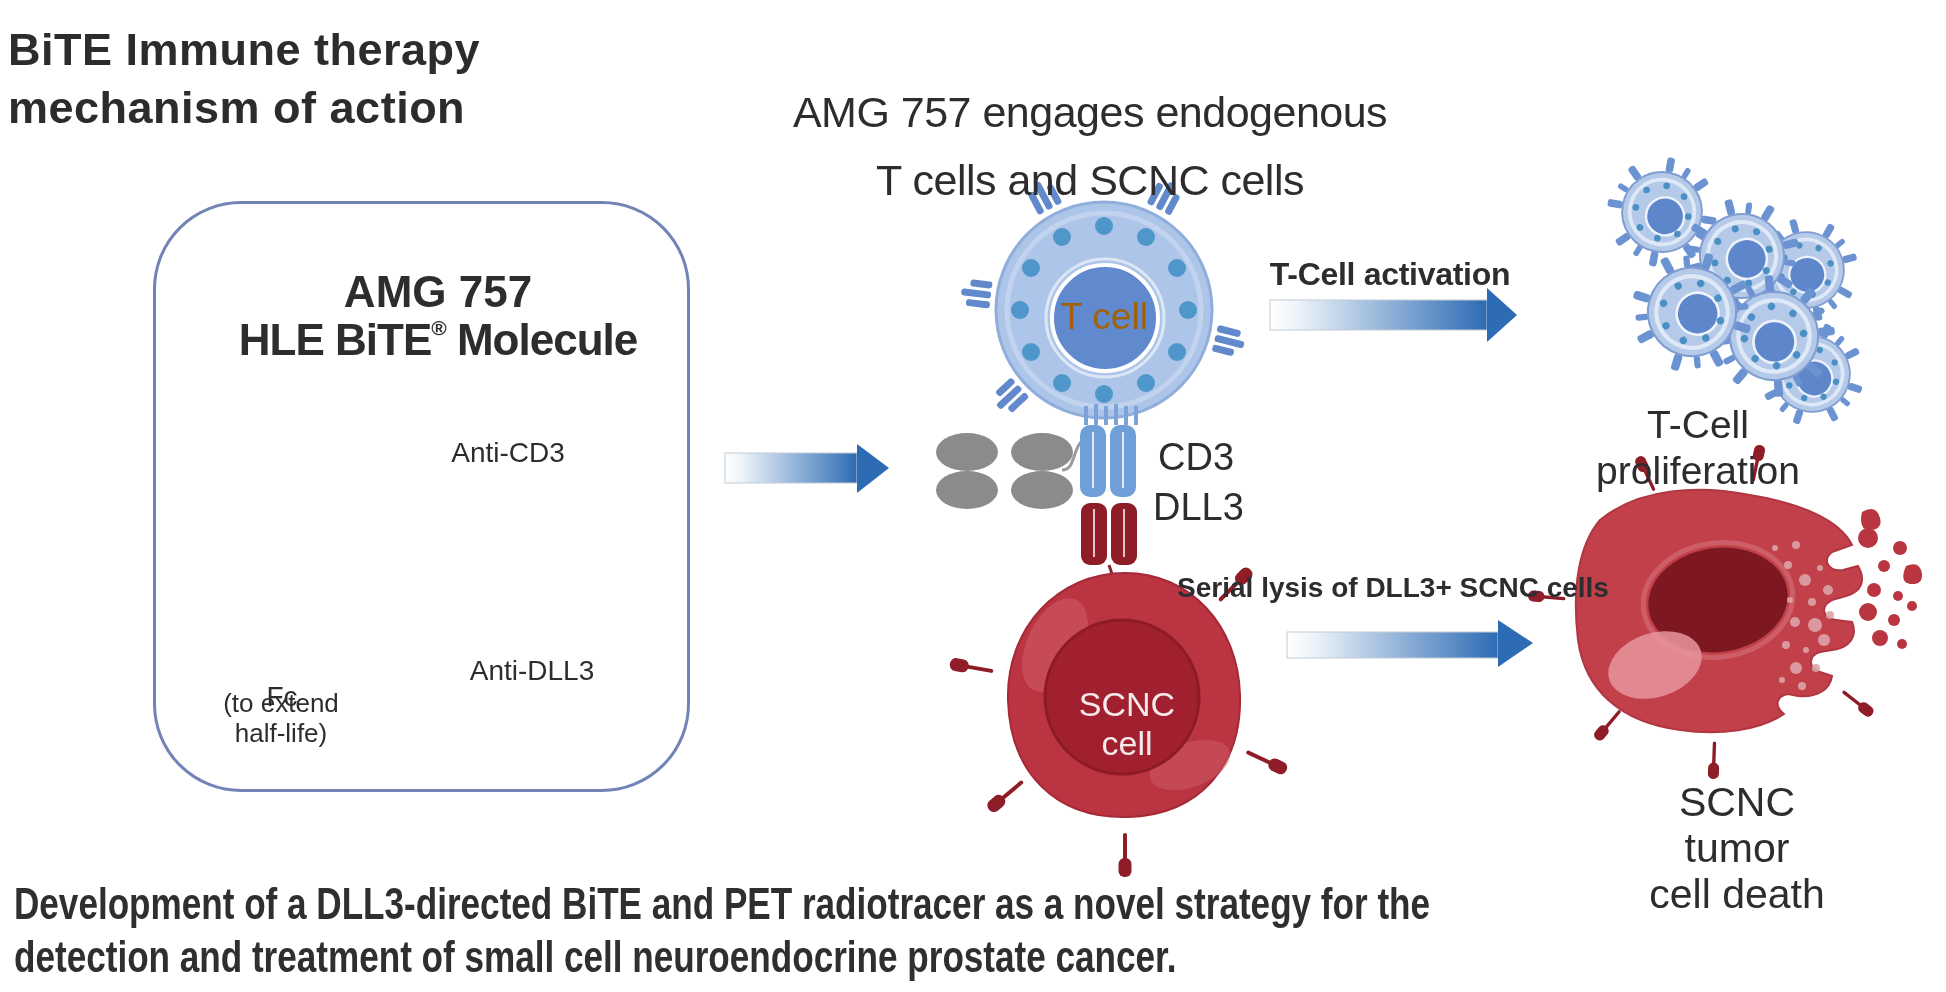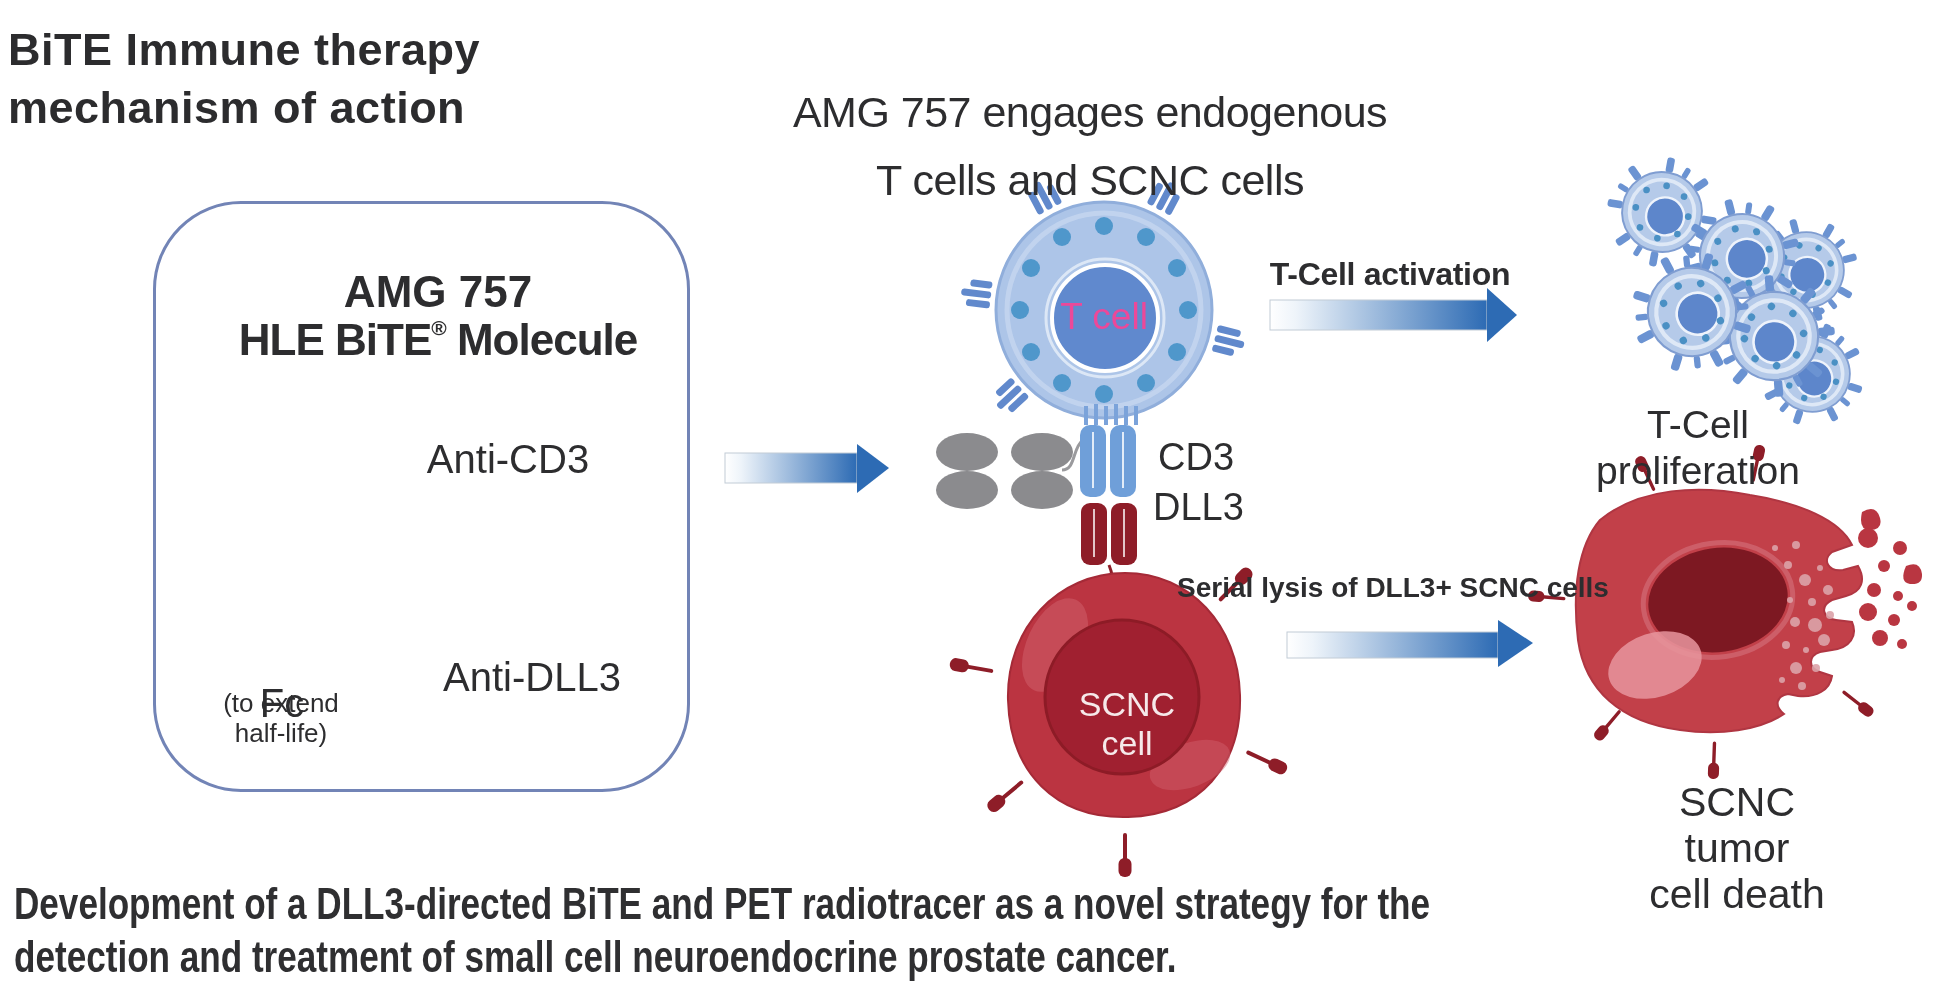--- a/index.html
+++ b/index.html
@@ -7,28 +7,28 @@
           font-family:"Liberation Sans","DejaVu Sans",sans-serif;color:#2d2d2f;}
   .abs{position:absolute;}
   .pre{white-space:pre-line;margin-top:21px;}
   .ctr{transform:translateX(-50%);text-align:center;}
   .figure-title{left:8px;top:0px;font-size:45px;font-weight:700;line-height:58px;letter-spacing:.5px;color:#2c2c2e;}
   .engage-heading{left:1090px;top:57px;font-size:43px;font-weight:400;line-height:68px;letter-spacing:-.5px;width:620px;margin-left:-310px;text-align:center;}
   .molecule-box{left:153px;top:201px;width:537px;height:591px;border:3px solid #7284b6;border-radius:88px;background:#ffffff;box-sizing:border-box;}
   .box-name{left:438px;top:268px;font-size:44px;font-weight:700;line-height:47px;}
   .box-brand{left:438px;top:315px;font-size:44px;font-weight:700;letter-spacing:-1px;white-space:nowrap;}
   .box-brand sup{font-size:21px;position:relative;top:-4px;font-weight:700;}
-  .lbl40{font-size:40px;font-weight:400;}
+  .lbl40{font-size:28px;font-weight:400;}
   .anti-cd3{left:508px;top:437px;}
   .anti-dll3{left:532px;top:655px;}
   .fc-lbl{left:282px;top:649px;margin-top:32px;}
   .fc-note{left:281px;top:667px;font-size:26px;line-height:30px;}
   .cd3-lbl{left:1158px;top:436px;font-size:38px;}
   .dll3-lbl{left:1153px;top:486px;font-size:38px;}
-  .tcell-lbl{left:1104px;top:296px;font-size:37px;color:#ec4899;}
+  .tcell-lbl{left:1104px;top:296px;font-size:37px;color:#a16207;}
   .scnc-lbl{left:1127px;top:664px;font-size:34px;line-height:39px;color:#f6e9ea;}
   .activation-lbl{left:1390px;top:236px;font-size:32px;font-weight:700;letter-spacing:-.3px;white-space:nowrap;margin-top:20px;}
   .prolif-lbl{left:1698px;top:381px;font-size:39px;line-height:46px;}
   .lysis-lbl{left:1393px;top:548px;font-size:28px;font-weight:700;line-height:37px;white-space:nowrap;}
   .death-lbl{left:1737px;top:758px;font-size:41px;line-height:46px;}
   .caption-line{font-size:45px;font-weight:700;color:#2f2f31;white-space:nowrap;transform:scaleX(0.78);transform-origin:0 0;}
   .cap1{left:14px;top:878px;}
   .cap2{left:14px;top:931px;}
   svg{position:absolute;left:0;top:0;}
 </style>

